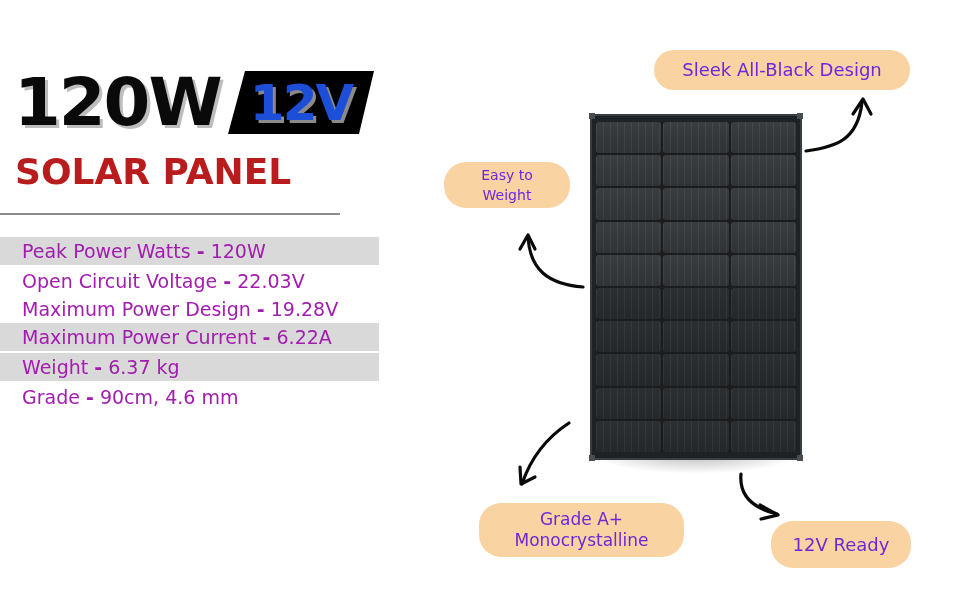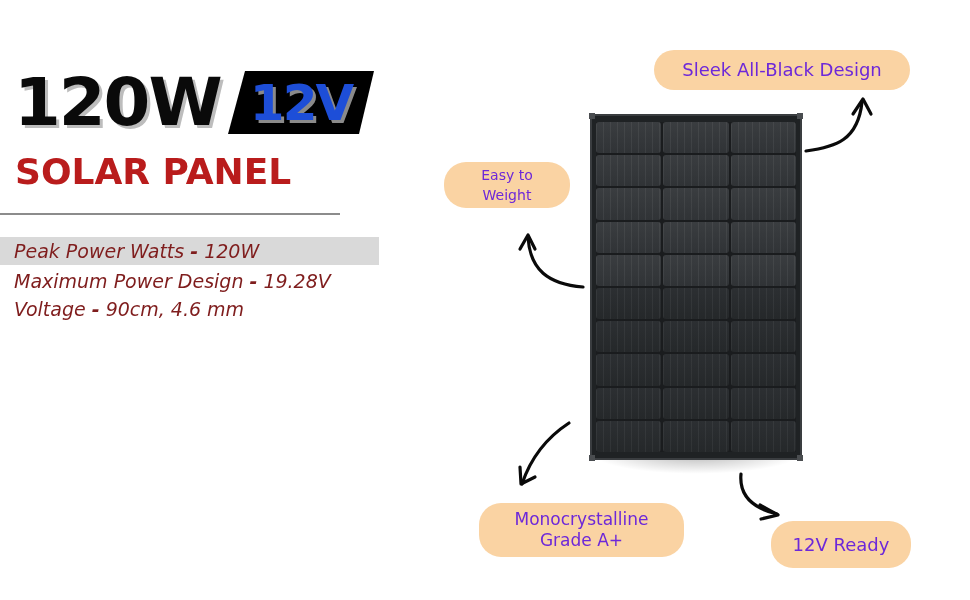--- a/index.html
+++ b/index.html
@@ -25,22 +25,22 @@
     text-shadow: 3px 3px 0 #8a8a8a; line-height: 1;
   }
   .subtitle {
     position: absolute; left: 15px; top: 148px;
     font-weight: 900; font-size: 36px; letter-spacing: 0px; line-height: 48px; color: #b91c1c;
   }
   .divider { position: absolute; left: 0; top: 213px; width: 340px; height: 2px; background: #8c8c8c; }
 
   .specs { position: absolute; left: 0; top: 237px; width: 379px; }
   .spec-row {
-    height: 30px; line-height: 28px; padding-left: 14px;
-    font-size: 19px; color: #7f1d1d; white-space: nowrap; font-weight: 400; font-style: italic;
+    height: 30px; line-height: 28px; padding-left: 22px;
+    font-size: 19px; color: #a21caf; white-space: nowrap; font-weight: 400;
   }
   .spec-row.shaded { background: #d9d9d9; height: 28px; margin-bottom: 2px; }
   .spec-row:not(.shaded) { height: 30px; margin-top: -2px; padding-top: 2px; }
   .spec-sep { font-weight: 900; }
 
   .panel-wrap { position: absolute; left: 590px; top: 114px; width: 212px; height: 346px; }
   .panel-shadow {
     position: absolute; left: 2px; top: 340px; width: 208px; height: 20px;
     background: radial-gradient(ellipse at center top, rgba(0,0,0,0.28), rgba(0,0,0,0) 70%);
   }
@@ -89,22 +89,25 @@
     </svg>
     <div class="volt-text">12V</div>
   </div>
 </div>
 
 <div class="subtitle">SOLAR PANEL</div>
 <div class="divider"></div>
 
 <div class="specs">
   <div class="spec-row shaded"><span>Peak Power Watts</span> <span class="spec-sep">-</span> <span>120W</span></div>
+  <div class="spec-row"><span>Open Circuit Voltage</span> <span class="spec-sep">-</span> <span>22.03V</span></div>
   <div class="spec-row"><span>Maximum Power Design</span> <span class="spec-sep">-</span> <span>19.28V</span></div>
-  <div class="spec-row"><span>Voltage</span> <span class="spec-sep">-</span> <span>90cm, 4.6 mm</span></div>
+  <div class="spec-row shaded"><span>Maximum Power Current</span> <span class="spec-sep">-</span> <span>6.22A</span></div>
+  <div class="spec-row shaded"><span>Weight</span> <span class="spec-sep">-</span> <span>6.37 kg</span></div>
+  <div class="spec-row"><span>Grade</span> <span class="spec-sep">-</span> <span>90cm, 4.6 mm</span></div>
 </div>
 
 <div class="panel-wrap">
   <div class="panel-shadow"></div>
   <div class="panel-frame">
     <div class="panel-grid">
       <div class="cell"></div>
         <div class="cell"></div>
         <div class="cell"></div>
       <div class="cell"></div>
@@ -167,19 +170,19 @@
   <span>Sleek All-Black Design</span>
 </div>
 <div class="pill pill-easy">
   <div>
     <div>Easy to</div>
     <div>Weight</div>
   </div>
 </div>
 <div class="pill pill-grade">
   <div>
+    <div>Grade A+</div>
     <div>Monocrystalline</div>
-    <div>Grade A+</div>
   </div>
 </div>
 <div class="pill pill-12v">
   <span>12V Ready</span>
 </div>
 
 </body></html>

